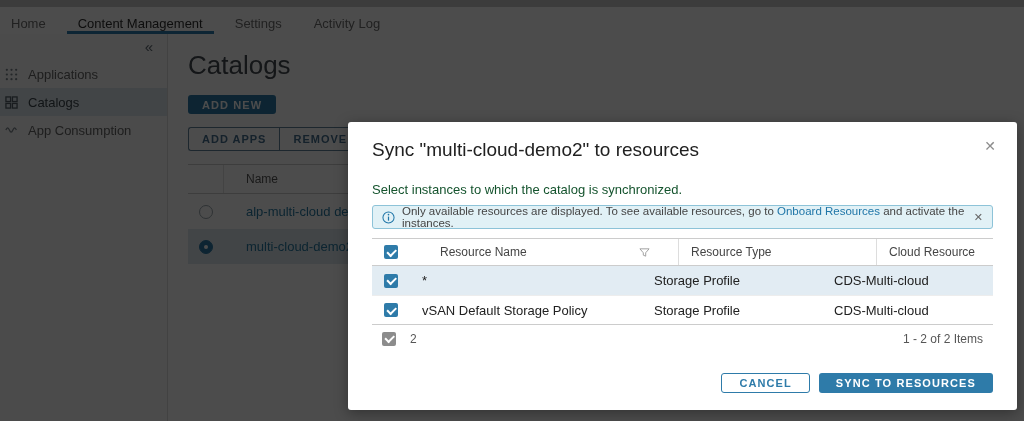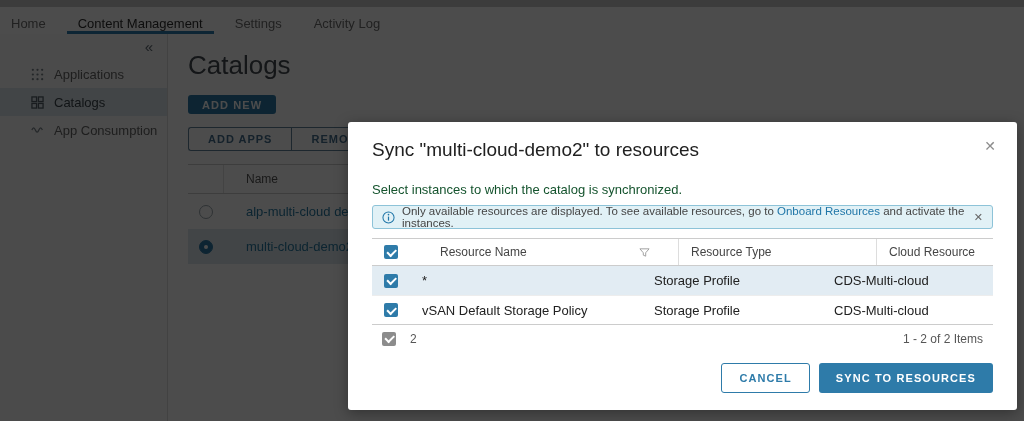--- a/index.html
+++ b/index.html
@@ -10,32 +10,32 @@
   
   .masthead-strip { height:7px; background:#c9c9c9; }
   .topnav { display:flex; align-items:flex-end; height:27px; background:#fff; }
   .tab { display:flex; align-items:center; padding:0 11px; margin-right:10px; font-size:13px; color:#6e6e6e;
          border-bottom:3px solid transparent; cursor:pointer; white-space:nowrap; }
   .tab.active { color:#2e2e2e; font-weight:500; border-bottom-color:#2e7cb0; }
   .body-row { display:flex; height:387px; }
   .sidebar { width:168px; background:#fafafa; border-right:1px solid #ddd; flex:0 0 auto; }
   .collapse-row { height:26px; text-align:right; padding:4px 14px 0 0; }
   .collapse { font-size:15px; color:#5f6a73; cursor:pointer; }
-  .side-item { display:flex; align-items:center; gap:9px; height:28px; padding-left:30px; font-size:13px;
+  .side-item { display:flex; align-items:center; gap:9px; height:28px; padding-left:4px; font-size:13px;
                color:#666; cursor:pointer; }
   .side-item.selected { background:#dde7ed; color:#3b454c; }
   .sicon { width:15px; display:flex; justify-content:center; }
   .main { flex:1; padding-left:20px; }
   .page-title { margin-top:16px; font-size:26px; font-weight:300; color:#454b52; }
   .btn { border:0; border-radius:3px; font-family:inherit; font-size:11px; font-weight:600;
          letter-spacing:1.1px; cursor:pointer; }
   .btn.primary { background:#2e7ba9; color:#fff; }
   .addnew { margin-top:14px; height:19px; padding:0 14px; }
   .btn-group { display:flex; margin-top:13px; }
-  .group-btn { height:24px; padding:0 19px; background:transparent; border:1px solid #6d8violet; }
+  .group-btn { height:24px; padding:0 13px; background:transparent; border:1px solid #6d8violet; }
   .group-btn { border:1px solid #62829a; color:#46708f; font-size:11px; font-weight:600; letter-spacing:1px;
                border-right-width:0; background:#fff; cursor:pointer; }
   .group-btn:first-child { border-radius:3px 0 0 3px; }
   .group-btn:last-child { border-right-width:1px; border-radius:0 3px 3px 0; }
   .bg-table { margin-top:13px; width:420px; font-size:13px; }
   .bg-thead { display:flex; align-items:center; height:30px; border-top:1px solid #ccc; border-bottom:1px solid #ccc;
               color:#565656; font-size:12px; font-weight:500; }
   .bg-radio-col { width:36px; display:flex; justify-content:center; align-items:center; align-self:stretch;
                   border-right:1px solid #e0e0e0; flex:0 0 auto; }
   .bg-name-col { padding-left:22px; }
@@ -77,21 +77,21 @@
   .g-count { font-size:12px; color:#565656; }
   .g-pager { font-size:12px; color:#565656; padding-right:10px; }
 
   .cb { width:14px; height:14px; border-radius:2px; margin-left:12px; position:relative; cursor:pointer; }
   .cb.blue { background:#2e7ba9; }
   .cb.gray { background:#8c8c8c; margin-left:10px; cursor:default; }
   .cb::after { content:''; position:absolute; left:3px; top:3.5px; width:7px; height:3.5px;
                border-left:2px solid #fff; border-bottom:2px solid #fff; transform:rotate(-45deg); }
 
   .m-actions { position:absolute; right:24px; bottom:17px; display:flex; gap:9px; }
-  .m-actions .btn { height:30px; padding:0 17px; }
+  .m-actions .btn { height:20px; padding:0 17px; }
   .btn.outline { background:#fff; border:1px solid #2e7ba9; color:#2e7ba9; }
 </style>
 </head>
 <body>
 
 <div class="screen">
 
   <div class="masthead-strip"></div>
 
   <nav class="topnav">

